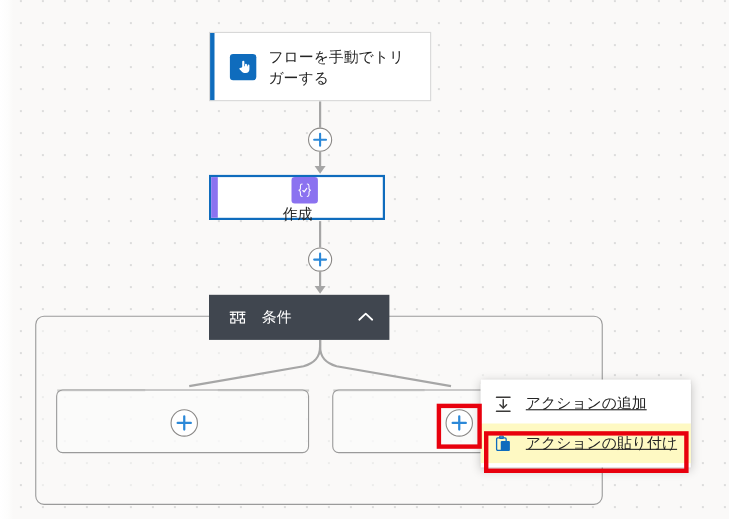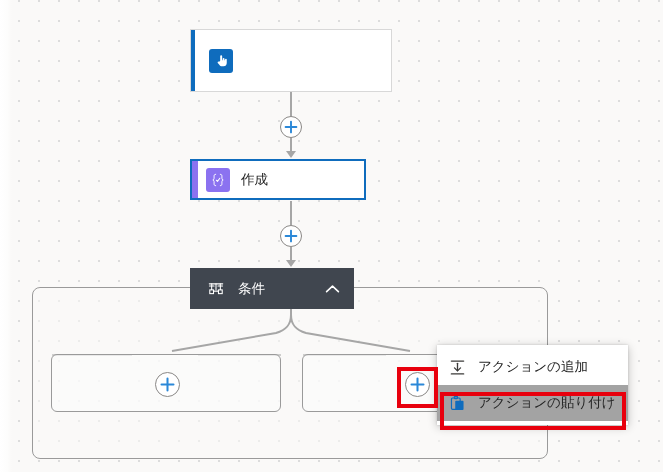--- a/index.html
+++ b/index.html
@@ -92,22 +92,23 @@
   #node-trigger {
     left: 190px; top: 29px;
     width: 202px; height: 63px;
     border: 1px solid #d8d8d8;
   }
   #node-trigger .node-accent { background: #0f6cbd; }
   #node-trigger .node-title { max-width: 128px; }
 
   #node-compose {
     left: 190px; top: 159px;
-    width: 176px; height: 41px;
+    width: 160px; height: 41px;
     border: 2px solid #0f6cbd;
+    flex-direction: column;
   }
   #node-compose .node-accent { background: #8b72f0; width: 6px; }
   #node-compose .node-icon { margin-left: 14px; }
 
   #node-condition {
     left: 190px; top: 268px;
     width: 164px; height: 41px;
     background: #40464f;
     border: none;
     justify-content: flex-start;
@@ -188,30 +189,30 @@
   }
   .menu-item {
     height: 36px;
     display: flex;
     align-items: center;
     padding-left: 10px;
     font-size: 13.5px;
     color: #242424;
     background: #ffffff;
   }
-  .menu-item.selected { background: #a3a3a3; }
+  .menu-item.selected { background: #fef9c3; }
   .menu-icon {
     width: 20px; height: 20px;
     flex: 0 0 auto;
     display: flex;
     align-items: center;
     justify-content: center;
     margin-right: 11px;
   }
-  .menu-label { white-space: nowrap; }
+  .menu-label { white-space: nowrap; text-decoration: underline; }
 </style>
 </head>
 <body>
 
 <div id="canvas">
 
   <div id="left-edge"></div>
 
   <div class="conn-line" style="left:290px; top:92px; height:24px;"></div>
   <div class="plus-btn" id="plus-1" style="left:280px; top:116px;">
@@ -258,20 +259,21 @@
     </svg>
   </div>
 
   <div class="node" id="node-trigger">
     <div class="node-accent"></div>
     <div class="node-icon" style="background:#0f6cbd;">
       <svg width="15" height="15" viewBox="0 0 16 16">
         <path d="M6.6 8.3 V3.4 a1.05 1.05 0 0 1 2.1 0 V7.6 h0.6 V6.3 a0.95 0.95 0 0 1 1.9 0 V7.8 h0.6 V6.9 a0.9 0.9 0 0 1 1.8 0 V10.6 c0 2.1 -1.4 3.6 -3.4 3.6 h-1.5 c-1.5 0 -2.3 -0.7 -3 -1.8 L4 10.6 a0.95 0.95 0 0 1 1.5 -1.15 z" fill="#ffffff"></path>
       </svg>
     </div>
+    <div class="node-title">フローを手動でトリガーする</div>
   </div>
 
   <div class="node" id="node-compose">
     <div class="node-accent"></div>
     <div class="node-icon" style="background:#8b72f0;">
       <svg width="16" height="16" viewBox="0 0 18 18">
         <path d="M6.4 2.6 C4.9 2.6 4.6 3.4 4.6 4.6 V7.1 C4.6 8.1 4.2 8.6 3.3 8.8 V9.2 C4.2 9.4 4.6 9.9 4.6 10.9 V13.4 C4.6 14.6 4.9 15.4 6.4 15.4" fill="none" stroke="#ffffff" stroke-width="1.05" stroke-linecap="round"></path>
         <path d="M11.6 2.6 C13.1 2.6 13.4 3.4 13.4 4.6 V7.1 C13.4 8.1 13.8 8.6 14.7 8.8 V9.2 C13.8 9.4 13.4 9.9 13.4 10.9 V13.4 C13.4 14.6 13.1 15.4 11.6 15.4" fill="none" stroke="#ffffff" stroke-width="1.05" stroke-linecap="round"></path>
         <path d="M7.1 9.2 L8.4 10.6 L11.1 7.0" fill="none" stroke="#ffffff" stroke-width="1.15" stroke-linecap="round" stroke-linejoin="round"></path>
       </svg>

